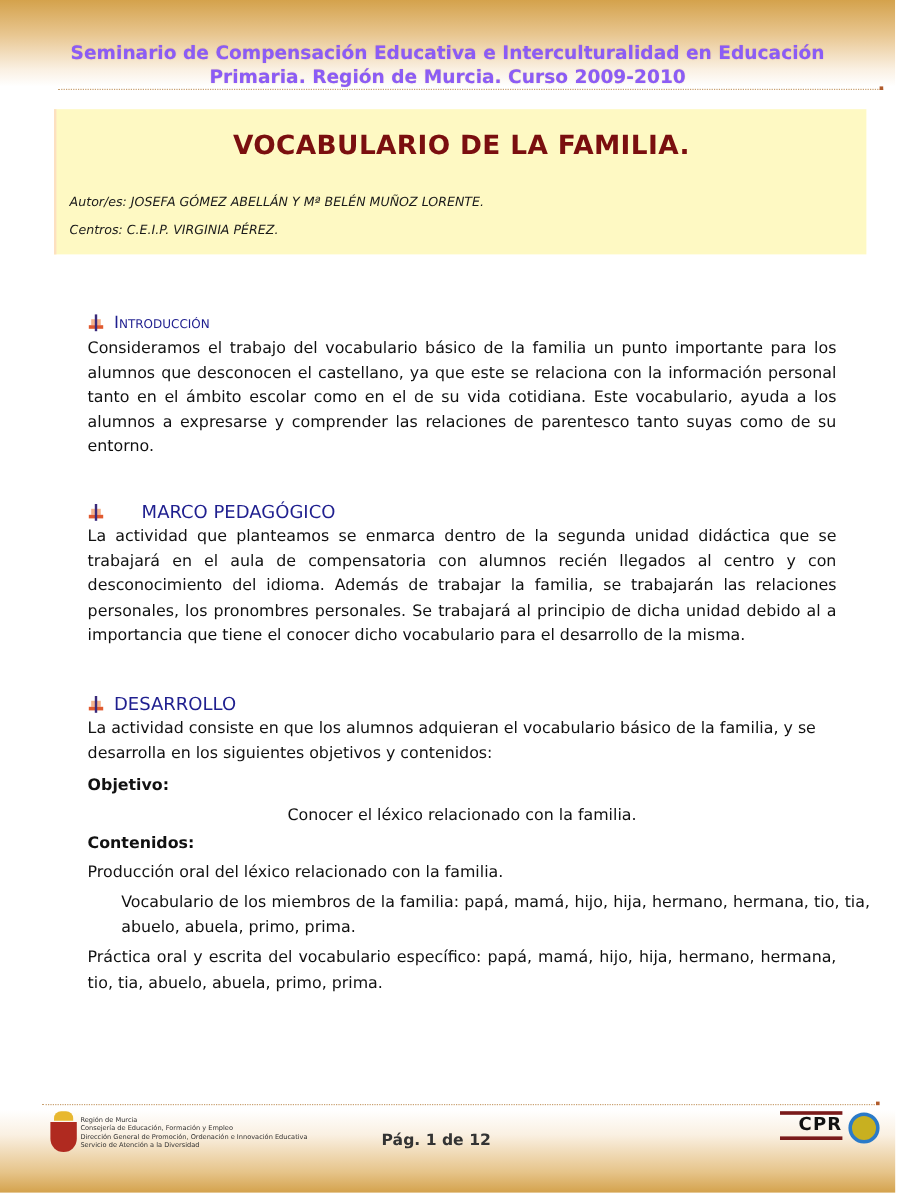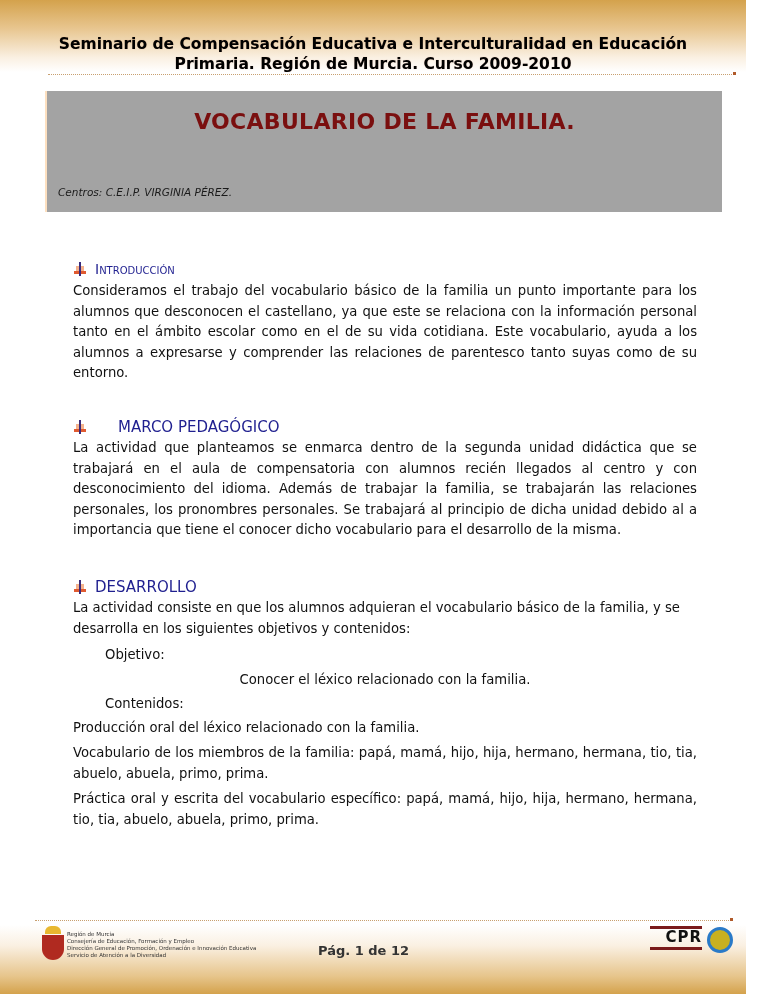--- a/index.html
+++ b/index.html
@@ -11,33 +11,33 @@
   }
   .right-strip {
     position: absolute; top: 0; right: 0; width: 22px; height: 994px; background: #ffffff;
   }
   .header-band {
     position: absolute; top: 0; left: 0; width: 746px; height: 72px;
     background: linear-gradient(to bottom, #d4a24c 0%, #e8c690 40%, #faf0e2 80%, #ffffff 100%);
   }
   .header-title {
     position: absolute; top: 34px; left: 0; width: 746px; text-align: center;
-    color: #000000; font-weight: bold; font-size: 15.5px; line-height: 20px;
+    color: #8b5cf6; font-weight: bold; font-size: 15.5px; line-height: 20px;
     text-shadow: 0 0 1px rgba(160,57,26,0.3);
   }
   .header-rule {
     position: absolute; top: 74px; left: 48px; width: 688px; height: 0;
     border-top: 1px dotted #c8a070;
   }
   .header-rule-dot {
     position: absolute; top: 72px; left: 733px; width: 3px; height: 3px; background: #b05a2a;
   }
   .title-box {
     position: absolute; top: 91px; left: 45px; width: 675px; height: 121px;
-    background: #a3a3a3; border-left: 2px solid #fde0c0;
+    background: #fef9c3; border-left: 2px solid #fde0c0;
   }
   .doc-title {
     position: absolute; top: 18px; left: 0; width: 675px; text-align: center;
     color: #7a0f0f; font-weight: bold; font-size: 22px; letter-spacing: 0.3px;
   }
   .authors {
     position: absolute; top: 72px; left: 11px; font-style: italic; font-size: 10.5px; color: #1a1a1a;
   }
   .centros {
     position: absolute; top: 95px; left: 11px; font-style: italic; font-size: 10.5px; color: #1a1a1a;
@@ -51,21 +51,21 @@
     width: 14px; height: 14px; position: relative; display: inline-block;
   }
   .bullet-icon .v { position: absolute; left: 6px; top: 0; width: 2px; height: 14px; background: #3a2a7a; }
   .bullet-icon .h { position: absolute; left: 1px; top: 9px; width: 12px; height: 3px; background: #e05a30; }
   .bullet-icon .t { position: absolute; left: 3px; top: 4px; width: 8px; height: 5px; background: #f2a070; opacity: 0.8; }
   .para {
     position: absolute; left: 73px; width: 624px; font-size: 13.2px; line-height: 20.5px;
     text-align: justify; color: #111;
   }
   .para.left { text-align: left; }
-  .label-bold { font-weight: normal; margin-left: 32px; }
+  .label-bold { font-weight: bold; }
   .footer-band {
     position: absolute; top: 925px; left: 0; width: 746px; height: 69px;
     background: linear-gradient(to bottom, #ffffff 0%, #faf0e2 30%, #e6c48a 75%, #d4a24c 100%);
   }
   .footer-rule {
     position: absolute; top: 920px; left: 35px; width: 694px; height: 0; border-top: 1px dotted #c8a070;
   }
   .footer-rule-dot { position: absolute; top: 918px; left: 730px; width: 3px; height: 3px; background: #b05a2a; }
   .shield {
     position: absolute; top: 926px; left: 42px; width: 22px; height: 34px;
@@ -96,20 +96,21 @@
 <div class="header-title">
   <div>Seminario de Compensación Educativa e Interculturalidad en Educación</div>
   <div>Primaria. Región de Murcia. Curso 2009-2010</div>
 </div>
 <div class="header-rule"></div>
 <div class="header-rule-dot"></div>
 <div class="right-strip"></div>
 
 <div class="title-box">
   <div class="doc-title">VOCABULARIO DE LA FAMILIA.</div>
+  <div class="authors">Autor/es: JOSEFA GÓMEZ ABELLÁN Y Mª BELÉN MUÑOZ LORENTE.</div>
   <div class="centros">Centros: C.E.I.P. VIRGINIA PÉREZ.</div>
 </div>
 
 <div class="section-heading small-caps" style="top:261px;">
   <span class="bullet-icon">
       <span class="t"></span>
       <span class="h"></span>
       <span class="v"></span>
     </span>
   <span>Introducción</span>
@@ -132,21 +133,21 @@
       <span class="h"></span>
       <span class="v"></span>
     </span>
   <span>DESARROLLO</span>
 </div>
 <div class="para left" style="top:598px;">La actividad consiste en que los alumnos adquieran el vocabulario básico de la familia, y se desarrolla en los siguientes objetivos y contenidos:</div>
 <div class="para left label-bold" style="top:645px;">Objetivo:</div>
 <div class="para left" style="top:670px;text-align:center;">Conocer el léxico relacionado con la familia.</div>
 <div class="para left label-bold" style="top:694px;">Contenidos:</div>
 <div class="para left" style="top:718px;">Producción oral del léxico relacionado con la familia.</div>
-<div class="para" style="top:743px;">Vocabulario de los miembros de la familia: papá, mamá, hijo, hija, hermano, hermana, tio, tia, abuelo, abuela, primo, prima.</div>
+<div class="para" style="top:743px;margin-left:28px;">Vocabulario de los miembros de la familia: papá, mamá, hijo, hija, hermano, hermana, tio, tia, abuelo, abuela, primo, prima.</div>
 <div class="para" style="top:789px;">Práctica oral y escrita del vocabulario específico: papá, mamá, hijo, hija, hermano, hermana, tio, tia, abuelo, abuela, primo, prima.</div>
 
 <div class="footer-band"></div>
 <div class="footer-rule"></div>
 <div class="footer-rule-dot"></div>
 <div class="shield">
     <div class="crown"></div>
     <div class="body"></div>
   </div>
 <div class="footer-org">

